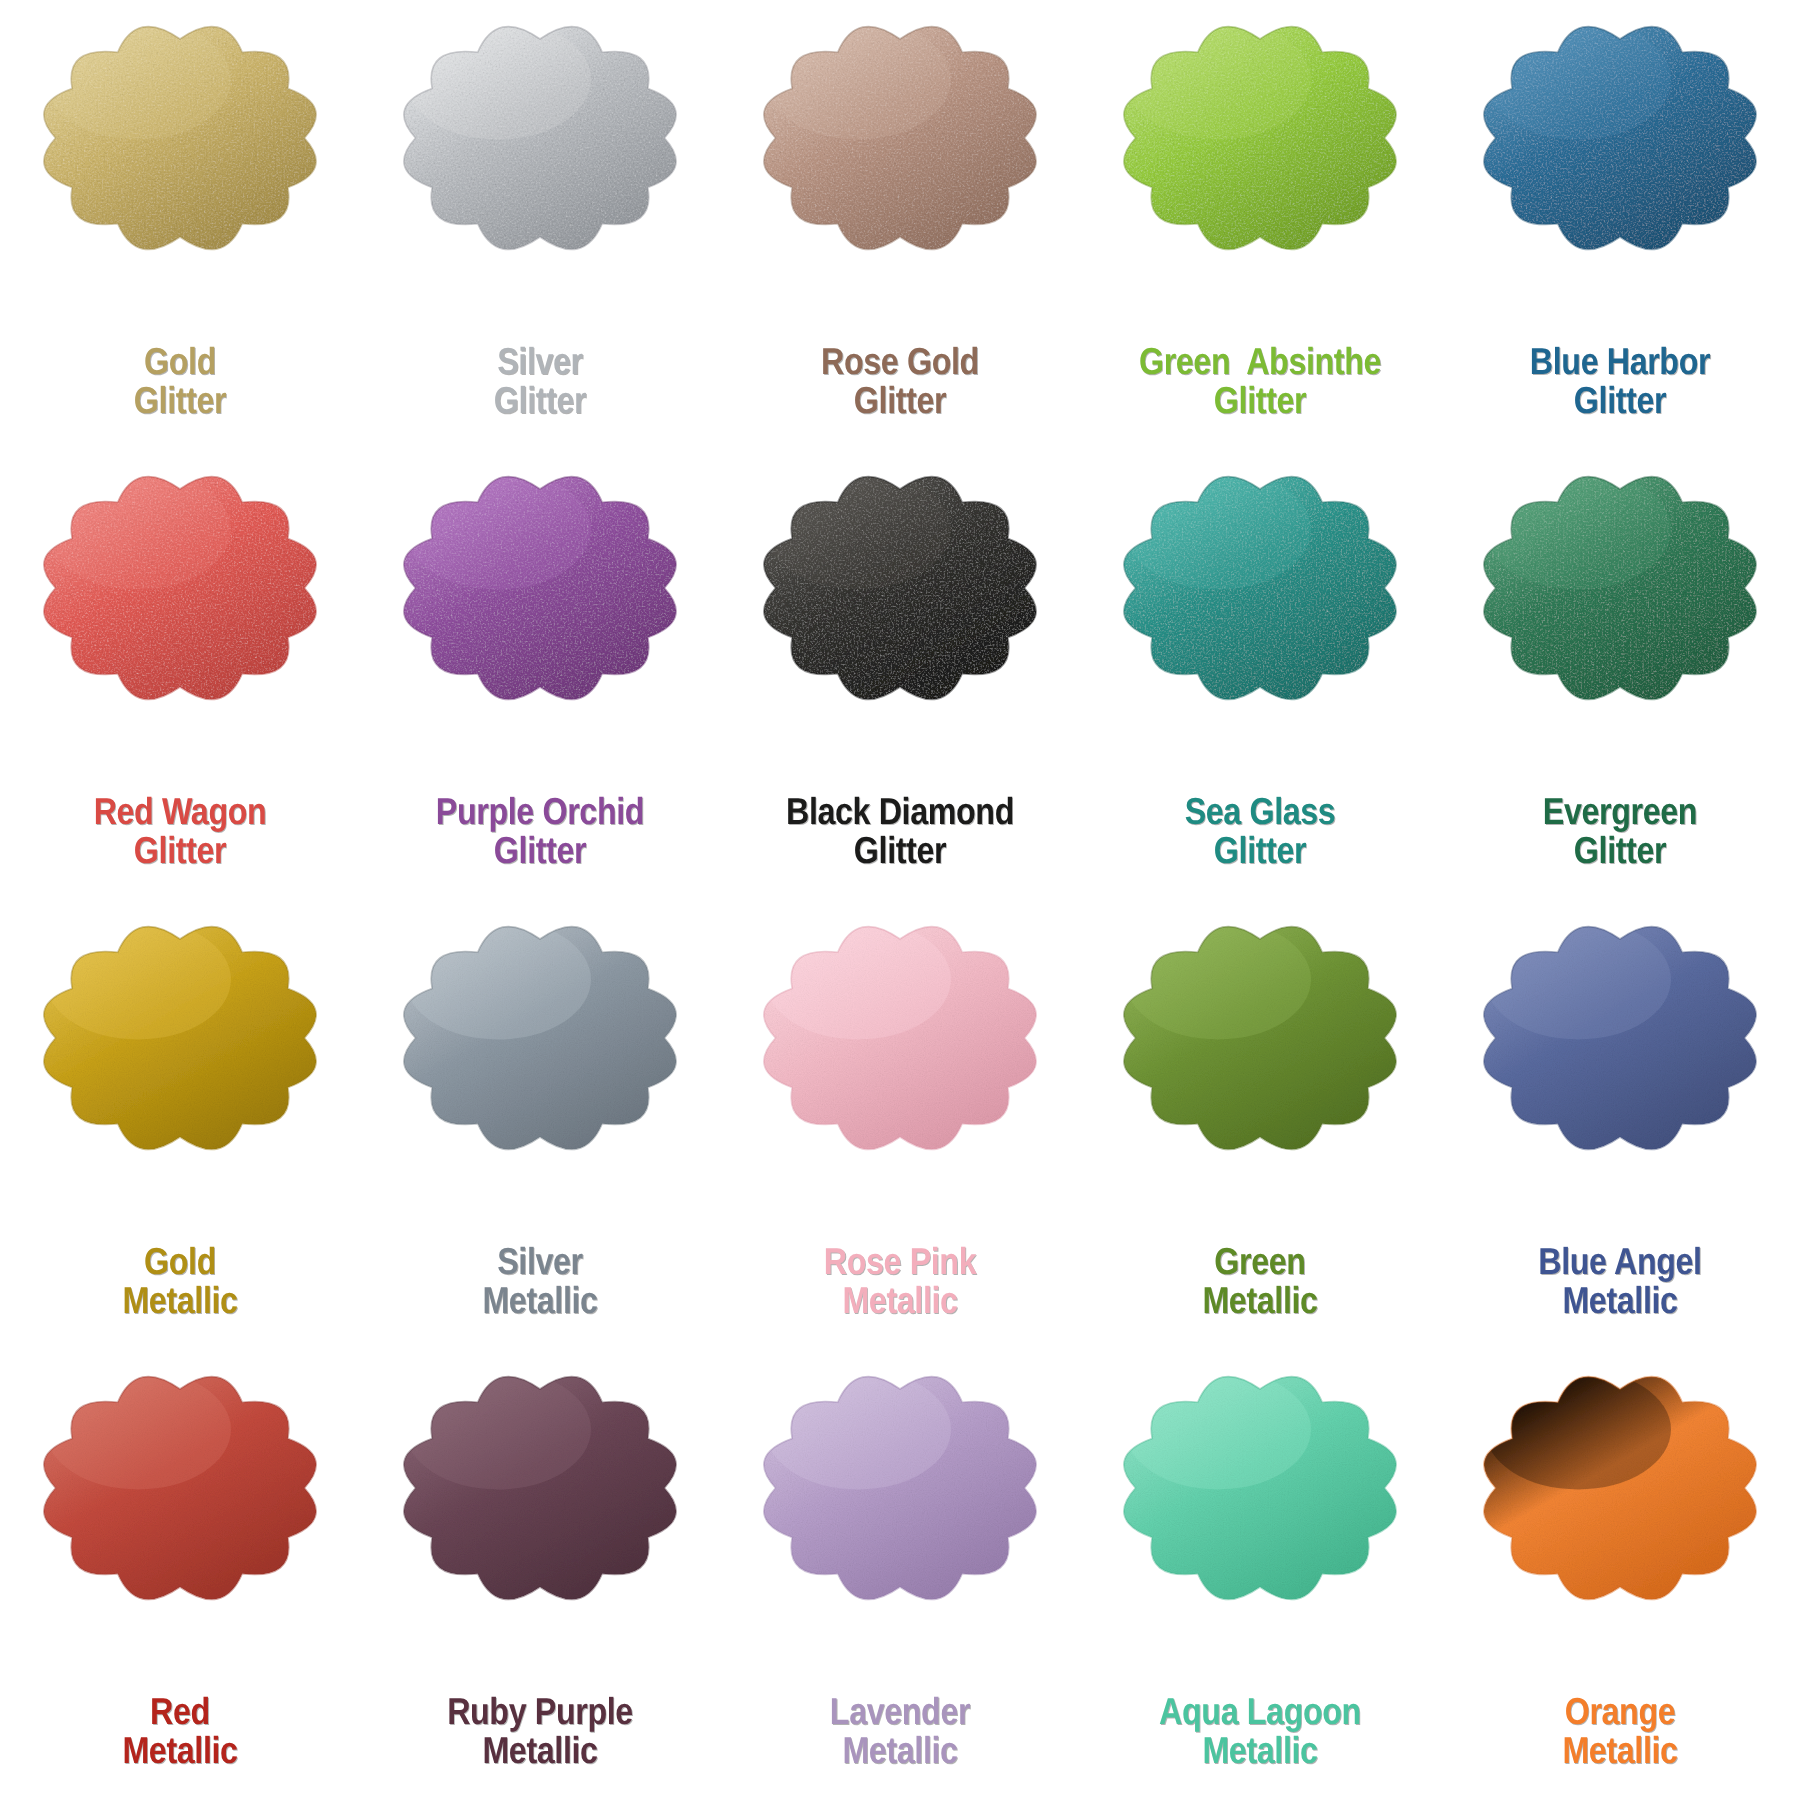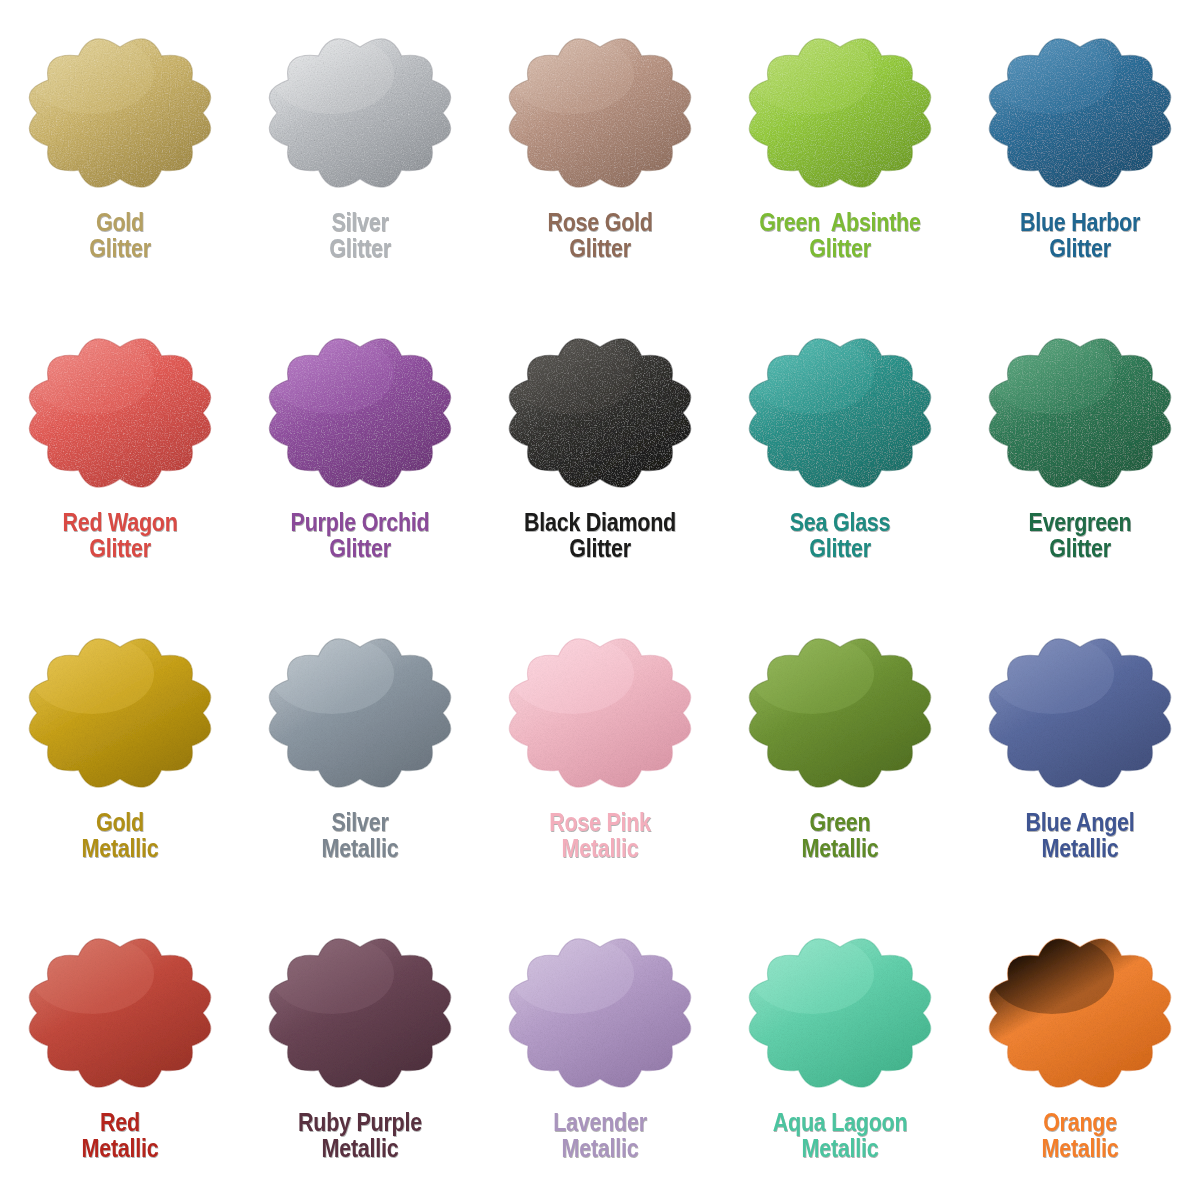--- a/index.html
+++ b/index.html
@@ -14,21 +14,22 @@
     display: grid;
     grid-template-columns: repeat(5, 240px);
     grid-template-rows: repeat(4, 300px);
   }
   .swatch-cell {
     position: relative;
     display: flex;
     flex-direction: column;
     align-items: center;
     justify-content: flex-start;
-    padding-top: 24px;
+    padding-top: 3px;
+    gap: 40px;
   }
   .cloud-wrap {
     position: relative;
     width: 200px;
     height: 178px;
     display: block;
   }
   .cloud-wrap svg { display: block; width: 100%; height: 100%; }
   .cloud-label {
     margin-top: 8px;

